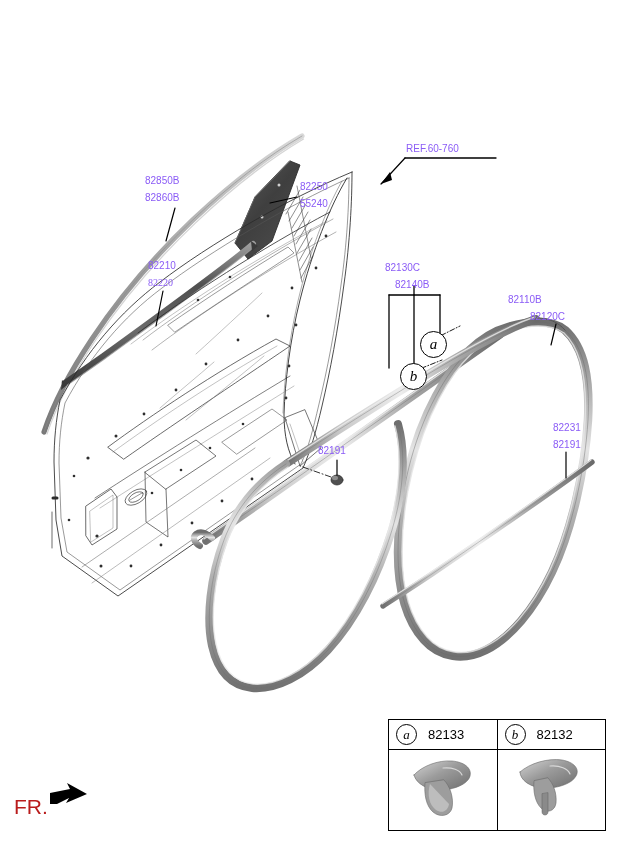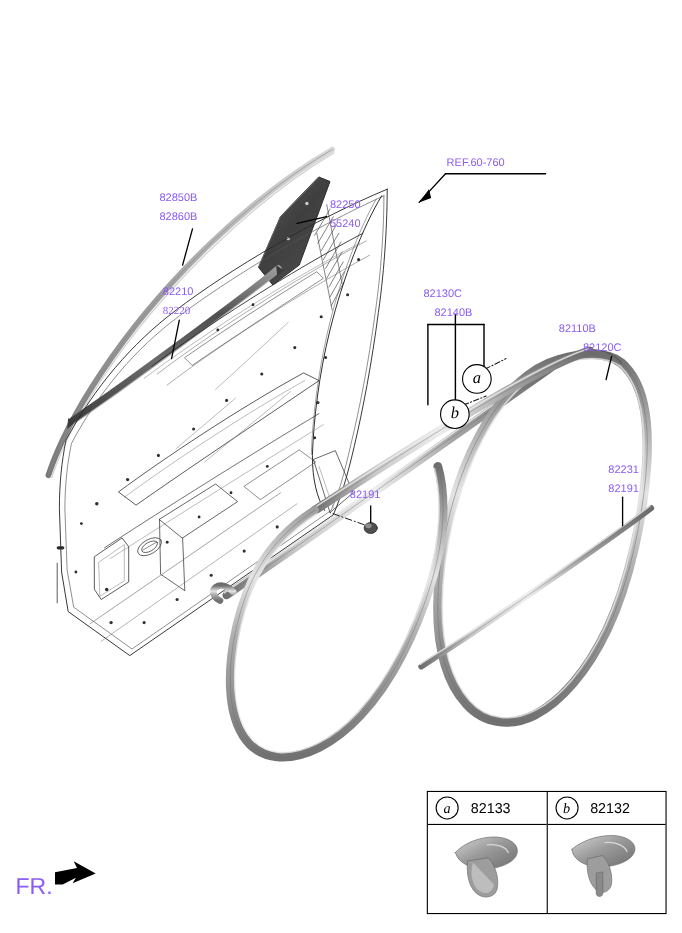--- a/index.html
+++ b/index.html
@@ -2,21 +2,21 @@
 <html><head>
 <meta charset="utf-8">
 <style>
   html,body{margin:0;padding:0;background:#ffffff;}
   body{width:620px;height:848px;position:relative;overflow:hidden;
        font-family:"Liberation Sans","DejaVu Sans",sans-serif;}
   #stage{position:absolute;left:0;top:0;width:620px;height:848px;}
   svg.layer{position:absolute;left:0;top:0;width:620px;height:848px;overflow:visible;}
   .lbl{position:absolute;font-size:10px;color:#8b5cf6;white-space:pre;line-height:17px;letter-spacing:0px;}
   .lbl.two{line-height:17.5px;}
-  .fr{position:absolute;left:14px;top:795px;font-size:21px;color:#8b5cf6;letter-spacing:0px;}
+  .fr{position:absolute;left:14px;top:795px;font-size:21px;color:#b91c1c;letter-spacing:0px;}
   .tbl{position:absolute;left:388px;top:719px;width:218px;height:112px;border:1.4px solid #000;
        box-sizing:border-box;display:flex;}
   .tcol{flex:1;display:flex;flex-direction:column;box-sizing:border-box;}
   .tcol+.tcol{border-left:1.4px solid #000;}
   .thead{height:30px;border-bottom:1.4px solid #000;display:flex;align-items:center;
          box-sizing:border-box;padding-left:7px;gap:11px;}
   .tmark{width:19px;height:19px;border:1.3px solid #000;border-radius:50%;
          display:flex;align-items:center;justify-content:center;font-size:13px;
          font-family:"Liberation Serif","DejaVu Serif",serif;font-style:italic;}
   .tnum{font-size:13px;}

